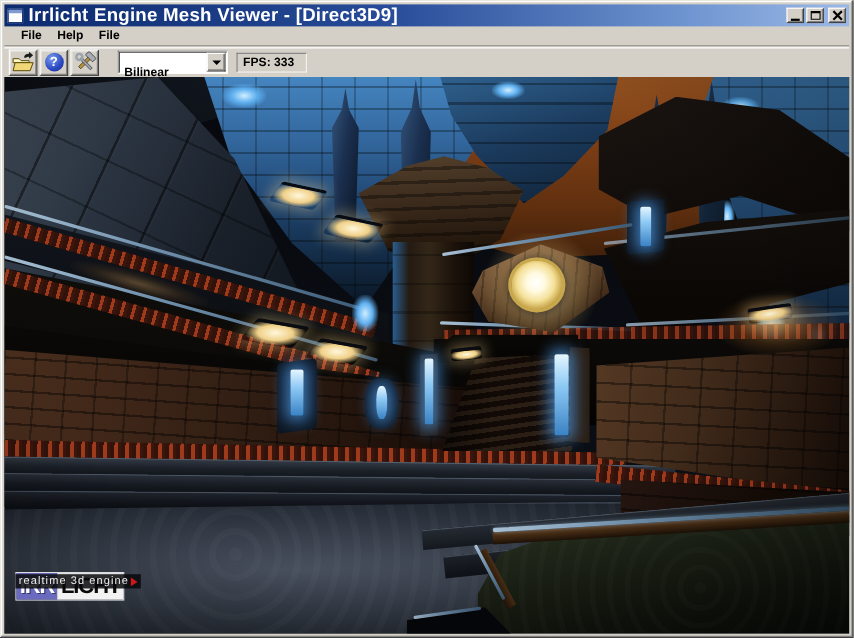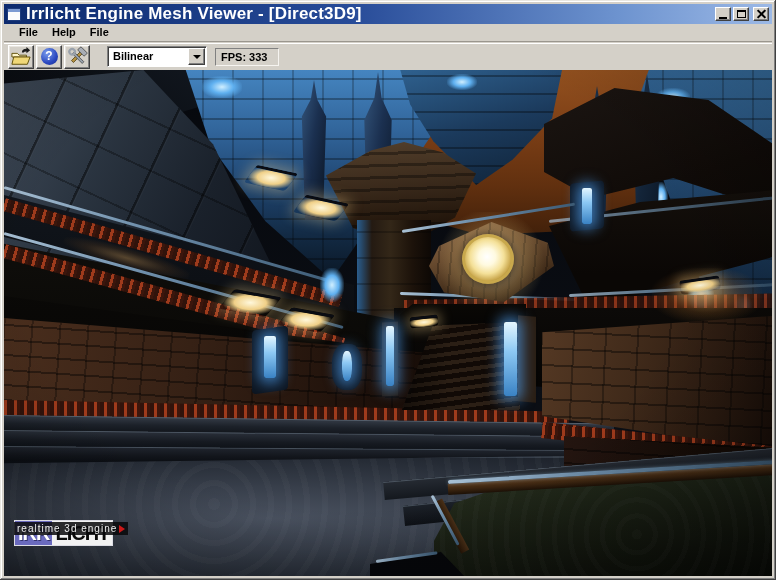--- a/index.html
+++ b/index.html
@@ -60,21 +60,21 @@
   .help-badge {
     width:17px; height:17px; border-radius:50%;
     background:radial-gradient(circle at 35% 30%, #7a9cec, #2a48c0 60%, #14288c);
     color:#fff; font-weight:bold; font-size:12px; line-height:17px; text-align:center;
   }
   .combobox {
     position:relative; width:100px; height:21px; margin-left:15px; background:#fff;
     border:1px solid; border-color:#808080 #fff #fff #808080;
     box-shadow: inset 1px 1px 0 #404040;
   }
-  .combobox .value { position:absolute; left:5px; top:3px; font-size:11px; font-weight:bold; color:#000; }
+  .combobox .value { position:absolute; left:5px; top:13px; font-size:11px; font-weight:bold; color:#000; }
   .combo-btn {
     position:absolute; right:1px; top:1px; width:17px; height:17px; background:#d4d0c8;
     border:1px solid; border-color:#fff #404040 #404040 #fff;
     box-shadow: inset -1px -1px 0 #808080;
     display:flex; align-items:center; justify-content:center;
   }
   .combo-arrow { width:0; height:0; border-left:4px solid transparent; border-right:4px solid transparent; border-top:4px solid #000; }
   .fpsbox {
     width:64px; height:18px; margin-left:8px; padding:2px 5px;
     border:1px solid; border-color:#808080 #f6f4f0 #f6f4f0 #808080;

